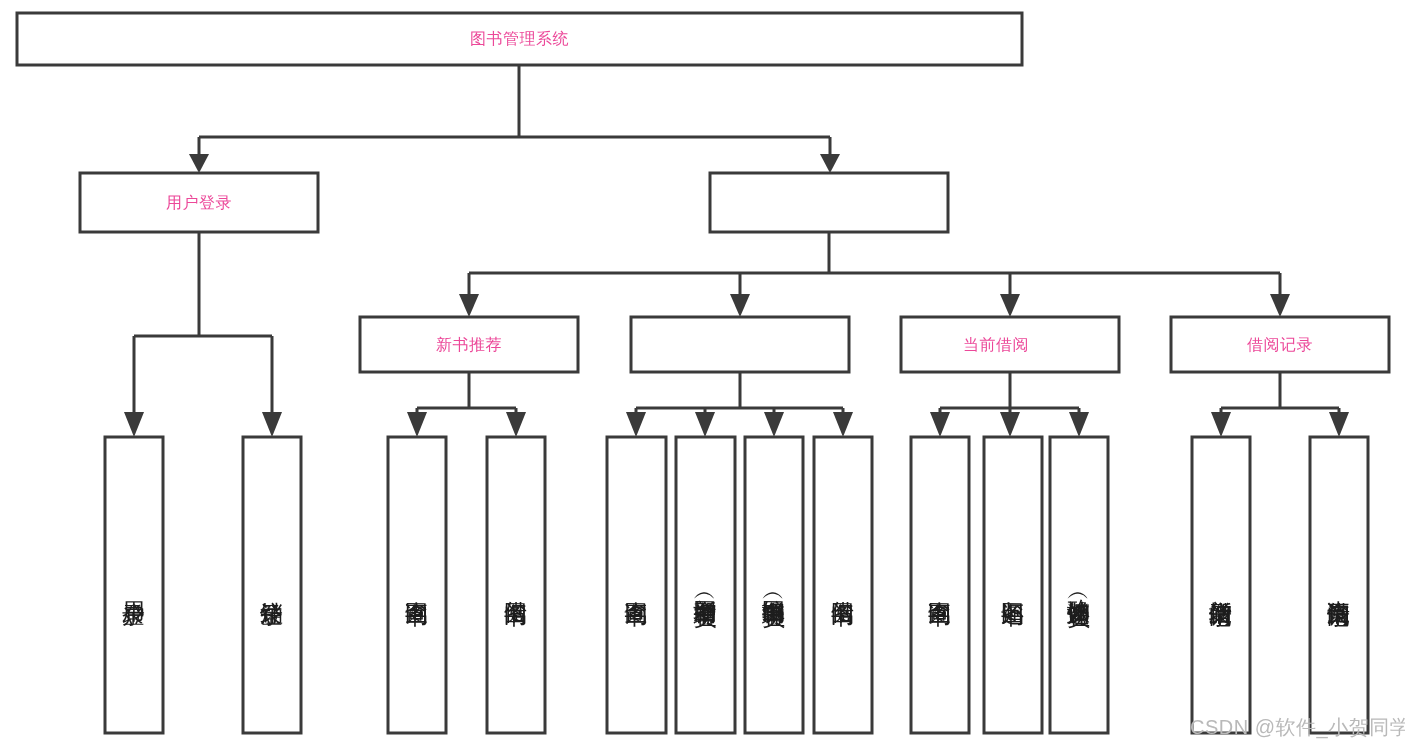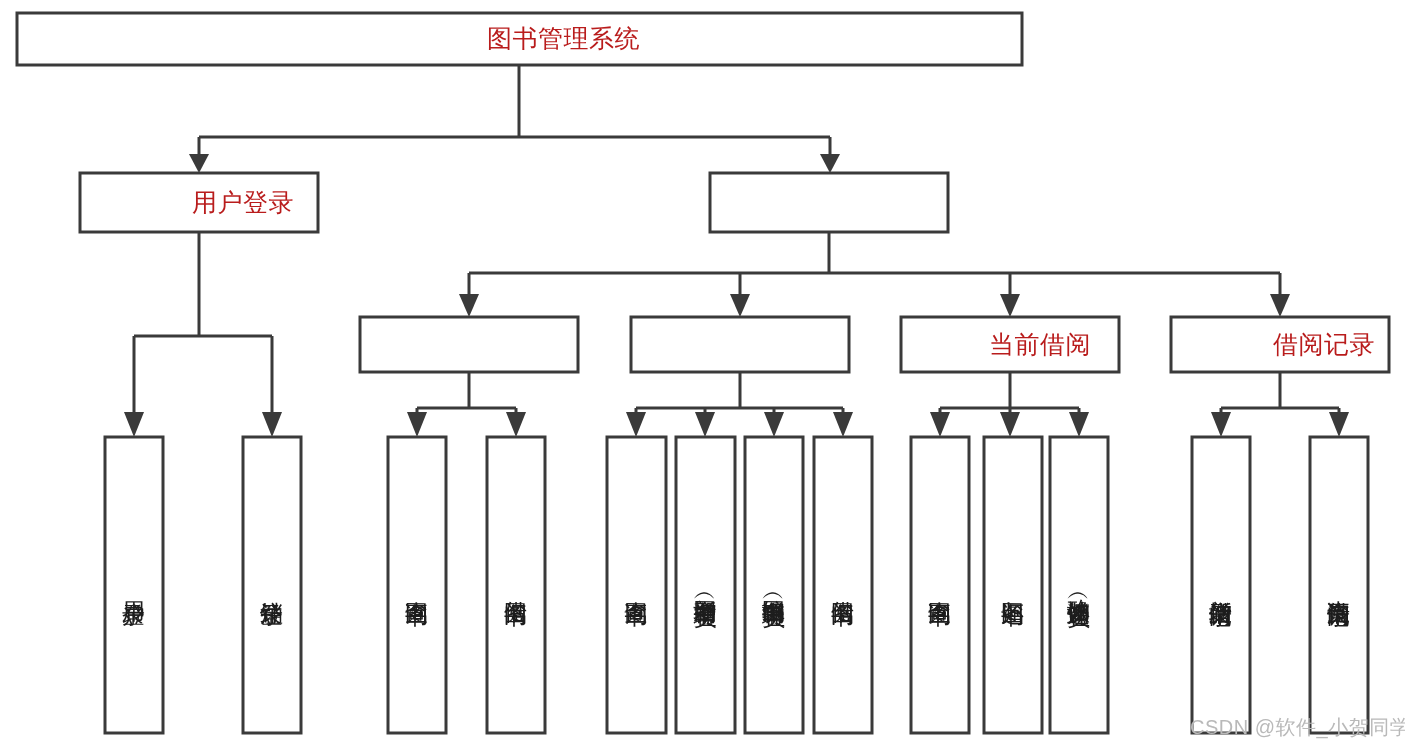--- a/index.html
+++ b/index.html
@@ -39,27 +39,26 @@
   }
   .arrow-head {
     fill: #3a3a3a;
     stroke: none;
   }
   .h-label {
     position: absolute;
     display: flex;
     align-items: center;
     justify-content: center;
-    color: #b91c1c;
-    font-size: 25px;
+    color: #ec4899;
+    font-size: 16px;
     line-height: 1.1;
     letter-spacing: 0.5px;
     white-space: nowrap;
     pointer-events: none;
-    margin-left: 44px;
   }
   .v-label {
     position: absolute;
     display: flex;
     align-items: center;
     justify-content: center;
     color: #1d1d1d;
     font-size: 23px;
     line-height: 1.22;
     letter-spacing: 1px;
@@ -143,20 +142,21 @@
     <path class="connector" d="M 1280 372 L 1280 408 M 1221 408 L 1339 408 M 1221 408 L 1221 420 M 1339 408 L 1339 420"></path>
     <polygon class="arrow-head" points="1211,412 1231,412 1221,437"></polygon>
     <polygon class="arrow-head" points="1329,412 1349,412 1339,437"></polygon>
 
   </svg>
 
   <div class="h-label" style="left:17px; top:13px; width:1005px; height:52px;">图书管理系统</div>
 
   <div class="h-label" style="left:80px; top:173px; width:238px; height:59px;">用户登录</div>
 
+  <div class="h-label" style="left:360px; top:317px; width:218px; height:55px;">新书推荐</div>
   <div class="h-label" style="left:901px; top:317px; width:190px; height:55px;">当前借阅</div>
   <div class="h-label" style="left:1171px; top:317px; width:218px; height:55px;">借阅记录</div>
 
   <div class="v-label" style="left:105px; top:437px; width:58px; height:296px;">用户登录</div>
   <div class="v-label" style="left:243px; top:437px; width:58px; height:296px;">注销登录</div>
 
   <div class="v-label" style="left:388px; top:437px; width:58px; height:296px;">查询图书</div>
   <div class="v-label" style="left:487px; top:437px; width:58px; height:296px;">借阅图书</div>
 
   <div class="v-label" style="left:607px; top:437px; width:59px; height:296px;">查询图书</div>

